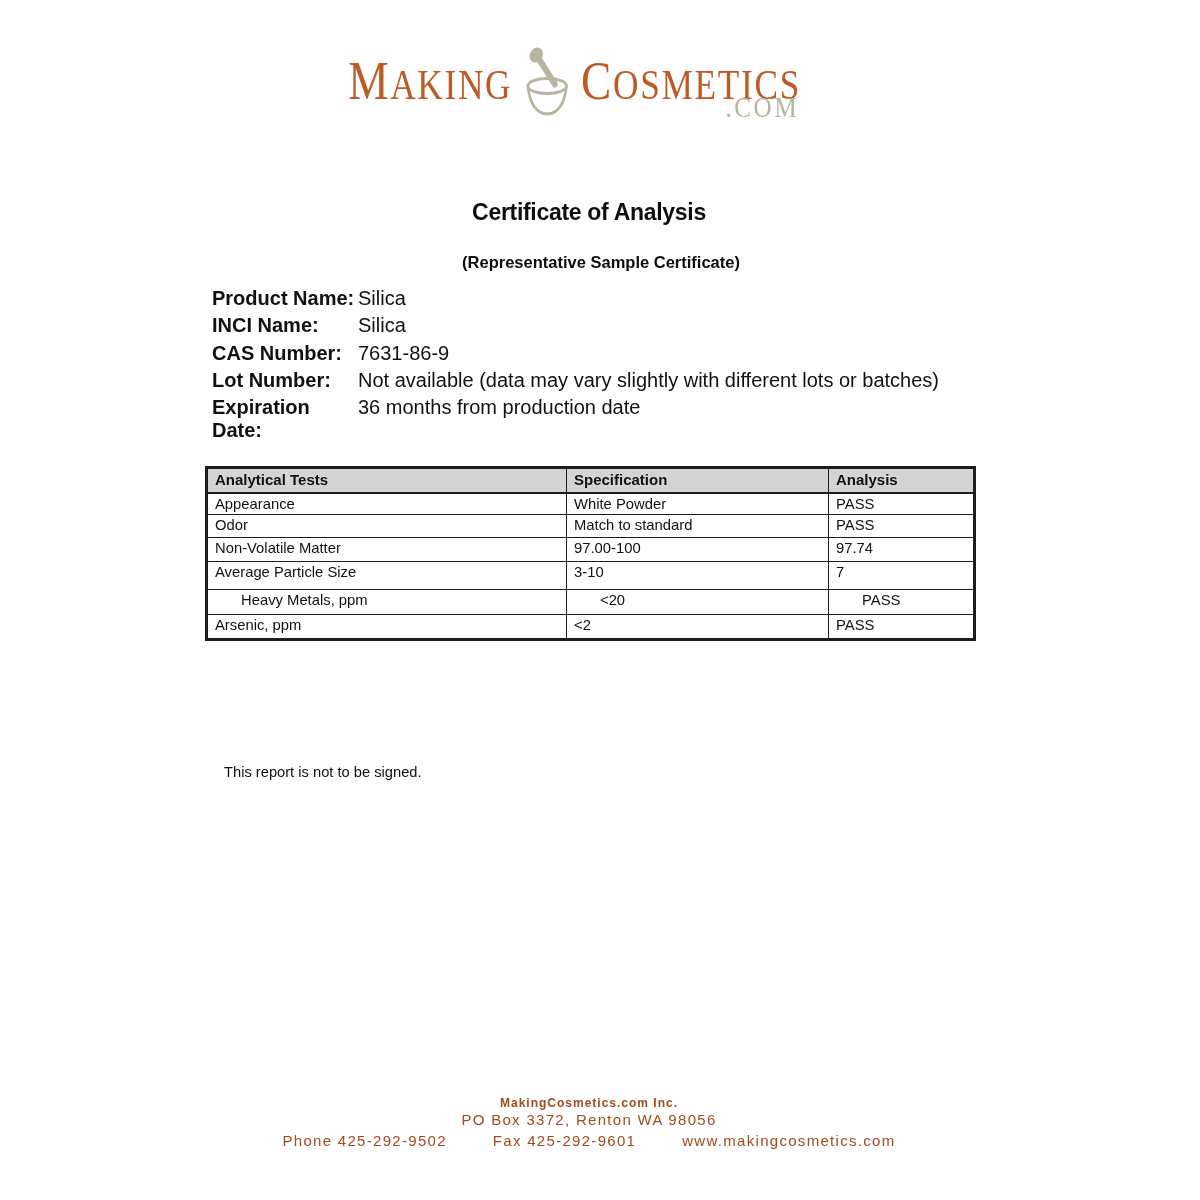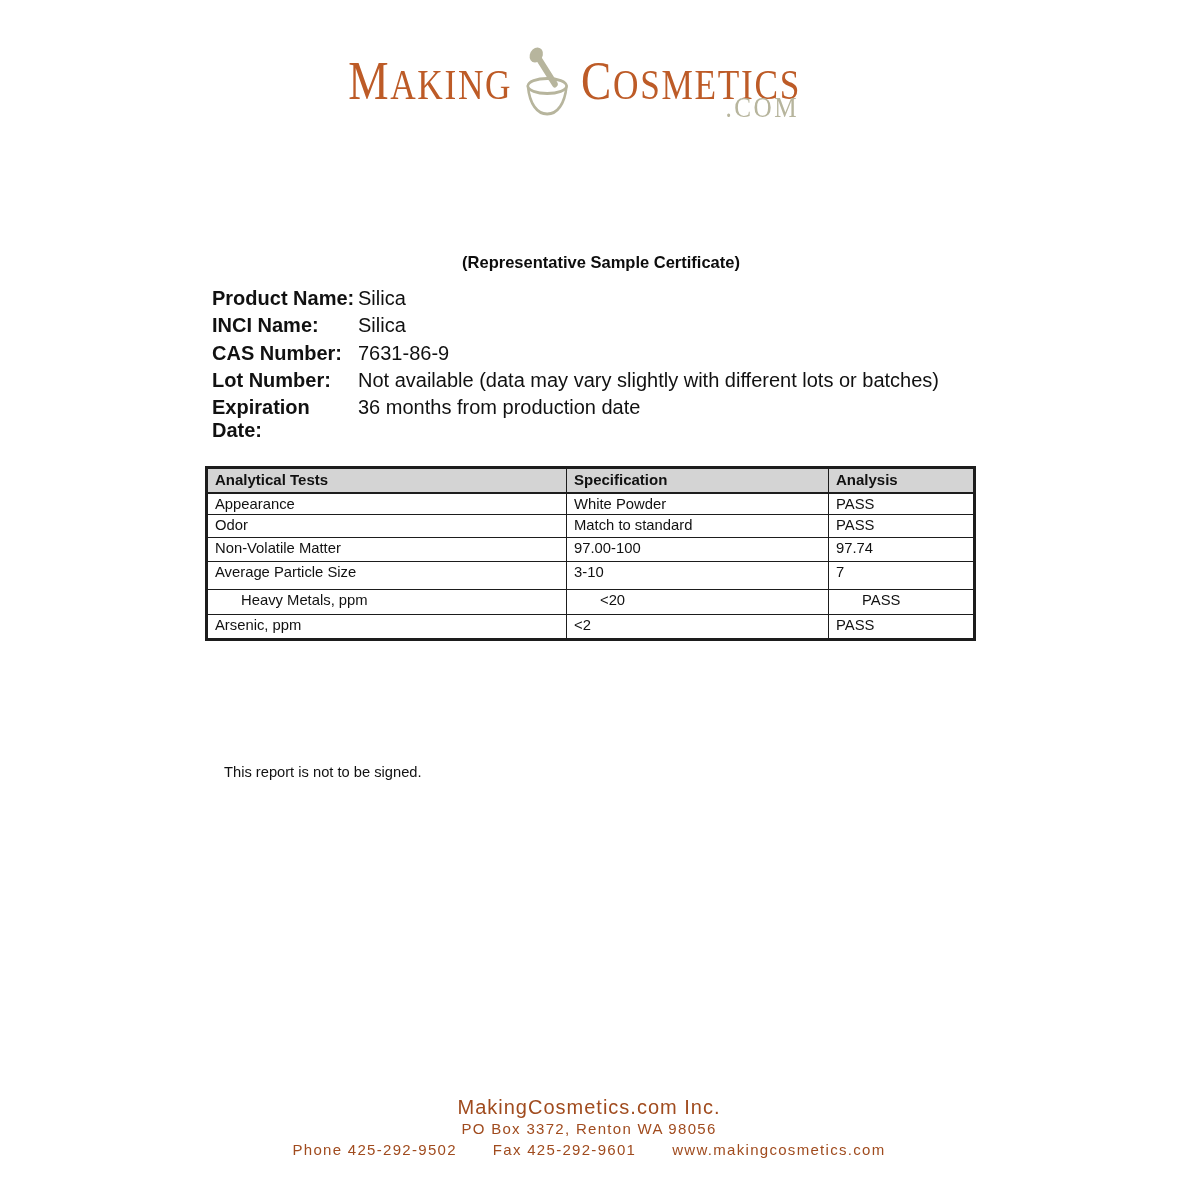--- a/index.html
+++ b/index.html
@@ -79,23 +79,23 @@
   .analysis-table tbody tr:nth-child(6) td{height:25px;}
 
   .disclaimer{
     position:absolute;top:701px;left:7px;width:756px;margin:0;
     font-size:14.7px;line-height:16.5px;
   }
   .sign-note{position:absolute;top:752px;left:7px;margin:12px;font-size:14.7px;}
 
   
   .footer{position:absolute;left:205px;top:1096px;width:768px;text-align:center;color:var(--footer-rust);}
-  .footer-company{font-size:20px;font-weight:normal;letter-spacing:1px;}
+  .footer-company{font-size:12px;font-weight:bold;letter-spacing:1px;}
   .footer-address{font-size:15px;letter-spacing:1.3px;margin-top:1px;}
-  .footer-contacts{display:flex;justify-content:center;gap:36px;font-size:15px;letter-spacing:1.3px;margin-top:4px;white-space:nowrap;}
+  .footer-contacts{display:flex;justify-content:center;gap:46px;font-size:15px;letter-spacing:1.3px;margin-top:4px;white-space:nowrap;}
 </style>
 </head>
 <body>
 
 <div class="page">
 
   <header class="logo-block">
     <div class="logo-inner">
       <div class="logo-row">
         <span class="logo-word"><span class="big">M</span><span class="rest">AKING</span></span>
@@ -107,20 +107,21 @@
             <ellipse cx="20" cy="11" rx="8.5" ry="7" transform="rotate(-38 20 11)" fill="#b7b59d"></ellipse>
           </svg>
         </span>
         <span class="logo-word"><span class="big">C</span><span class="rest">OSMETICS</span></span>
       </div>
       <div class="logo-com">.COM</div>
     </div>
   </header>
 
   <main class="content">
+    <h1 class="title">Certificate of Analysis</h1>
     <h2 class="subtitle">(Representative Sample Certificate)</h2>
 
     <section class="product-info">
       <div class="info-row">
         <span class="info-label">Product Name:</span>
         <span class="info-value">Silica</span>
       </div>
       <div class="info-row">
         <span class="info-label">INCI Name:</span>
         <span class="info-value">Silica</span>

